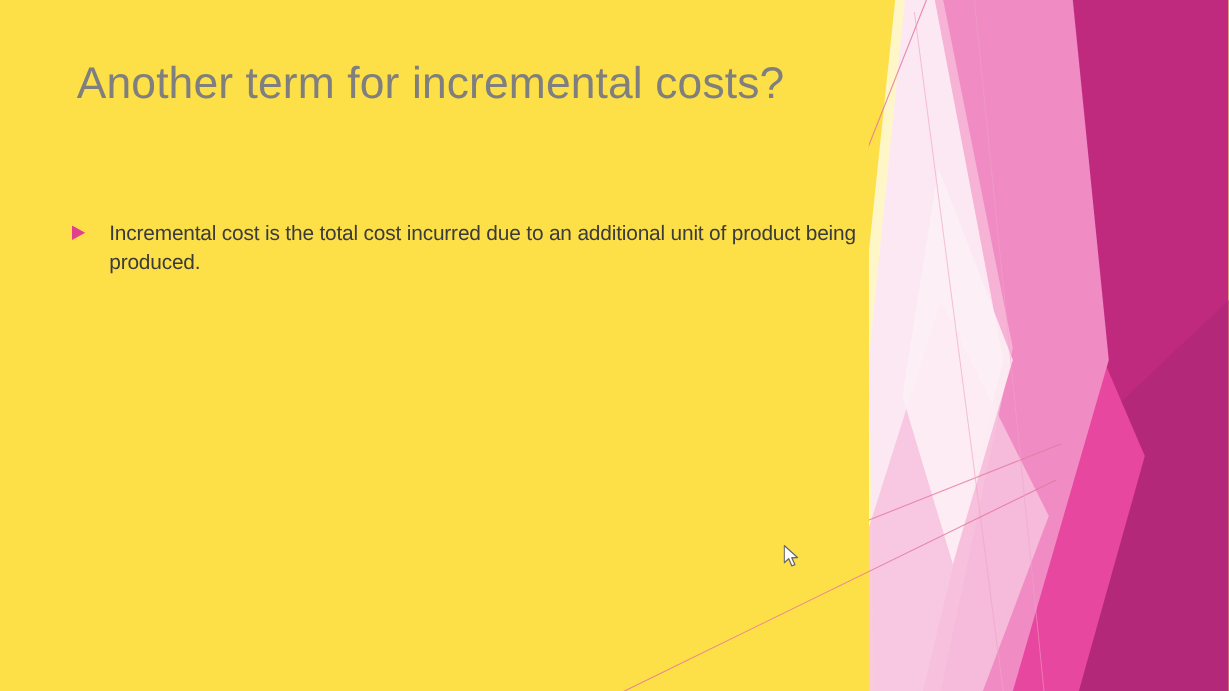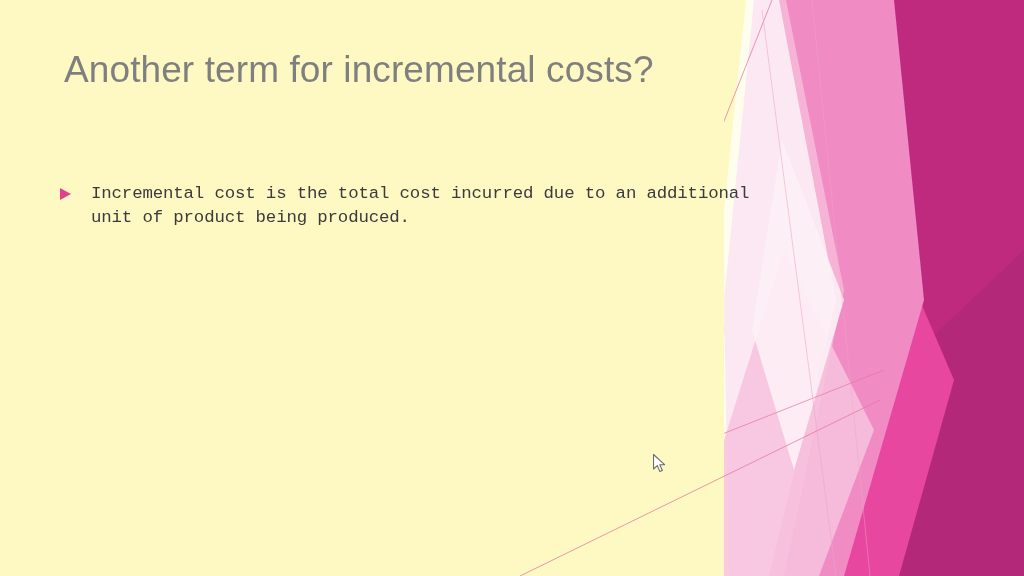--- a/index.html
+++ b/index.html
@@ -9,21 +9,21 @@
     height: 576px;
     background: #ffffff;
     font-family: "Liberation Sans", sans-serif;
     overflow: hidden;
   }
 
   #slide {
     position: relative;
     width: 1024px;
     height: 576px;
-    background: #fef9c3;
+    background: #fde047;
     overflow: hidden;
   }
 
   
   #decor {
     position: absolute;
     top: 0;
     right: 0;
     width: 300px;
     height: 576px;
@@ -65,21 +65,21 @@
     padding-top: 6px;
     line-height: 0;
   }
   .bullet-marker svg { display:block; }
 
   .bullet-text {
     flex: 1 1 auto;
     font-size: 17.4px;
     line-height: 1.38;
     color: #3b3b3b;
-    font-family: Liberation Mono, monospace;
+    font-family: Liberation Sans, sans-serif;
     letter-spacing: -0.15px;
   }
 
   
   #cursor {
     position: absolute;
     left: 653px;
     top: 454px;
     width: 14px;
     height: 20px;

